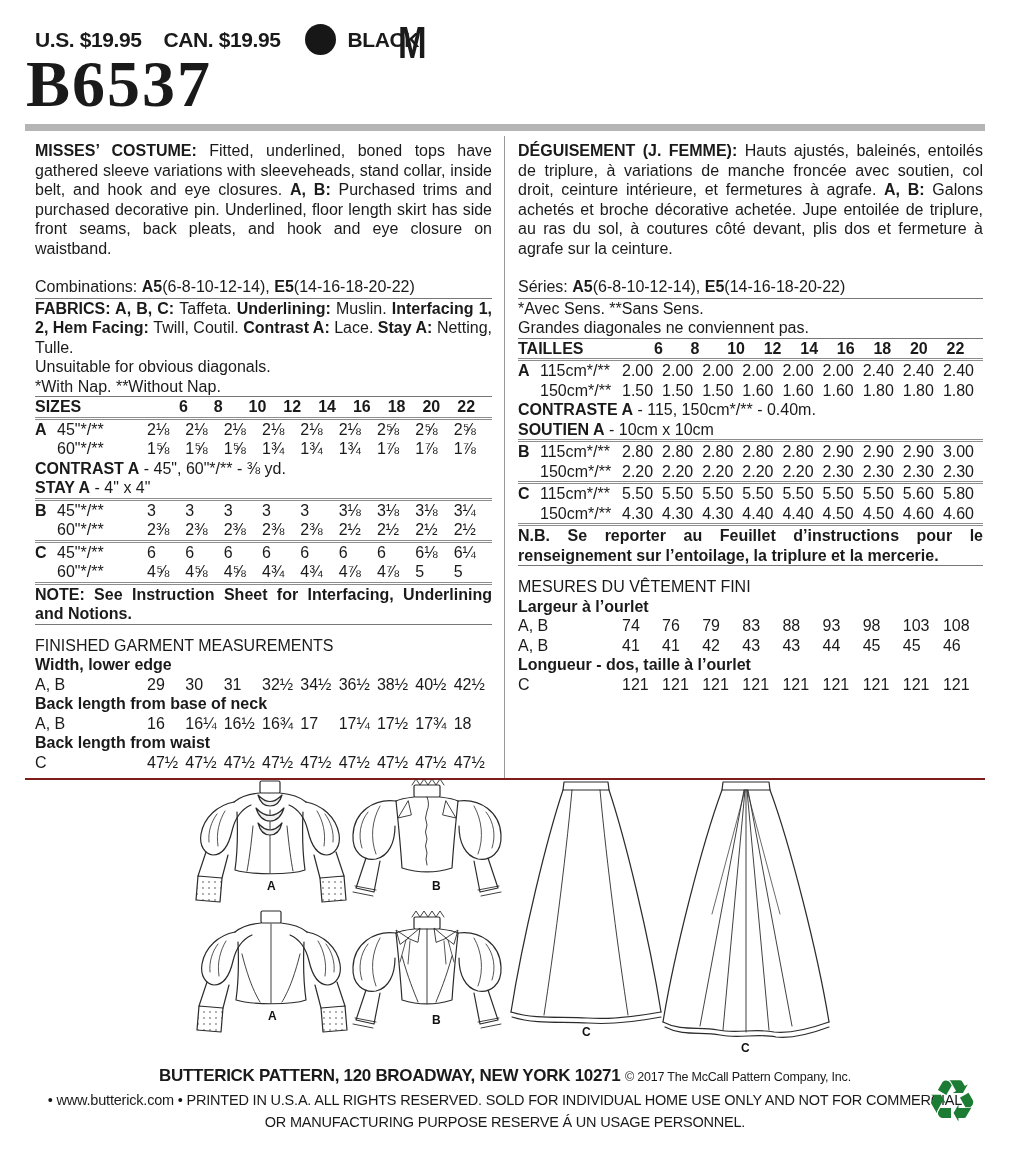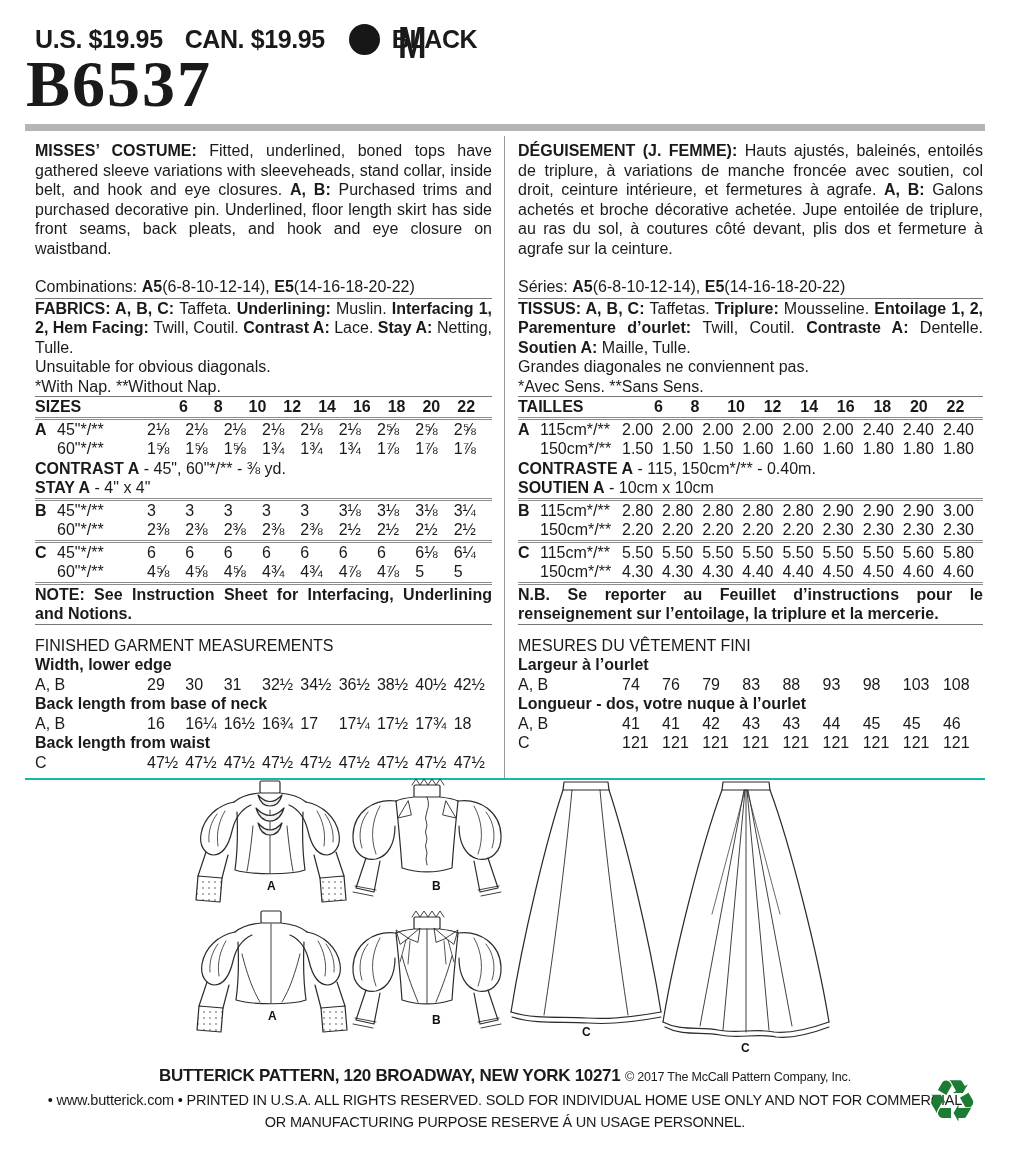--- a/index.html
+++ b/index.html
@@ -1,30 +1,30 @@
 <!DOCTYPE html>
 <html><head>
 <meta charset="utf-8">
 <style>
   * { margin:0; padding:0; box-sizing:border-box; }
   body { background:#fff; font-family:"Liberation Sans", sans-serif; color:#1a1a1a; }
   .page { position:relative; width:1010px; height:1162px; background:#ffffff; overflow:hidden; }
 
   
-  .price-row { position:absolute; left:35px; top:24px; display:flex; align-items:center; font-weight:700; font-size:25px; letter-spacing:-0.4px; white-space:nowrap; }
+  .price-row { position:absolute; left:35px; top:24px; display:flex; align-items:center; font-weight:700; font-size:21px; letter-spacing:-0.4px; white-space:nowrap; }
   .price-us { margin-right:22px; }
   .price-can { margin-right:24px;text-align:right; }
   .color-dot { display:inline-block; width:31px; height:31px; background:#171717; border-radius:50%; margin-right:12px; }
   .color-name { margin-right:0; }
   .brand-m { position:absolute; left:398px; top:18px; font-weight:800; font-size:44px; transform:scaleX(0.78); transform-origin:left center; letter-spacing:-1px; }
   .pattern-number { position:absolute; left:26px; top:46px; font-family:"Liberation Serif", serif; font-weight:700; font-size:66px; letter-spacing:2px; }
   .gray-bar { position:absolute; left:25px; top:124px; width:960px; height:7px; background:#b5b5b5; }
 
   
-  .cols { position:absolute; left:25px; top:136px; width:960px; min-height:608px; display:flex; border-bottom:2px solid #14b8a6; font-size:16px; line-height:19.5px; }
+  .cols { position:absolute; left:25px; top:136px; width:960px; min-height:608px; display:flex; border-bottom:2px solid #7f1d1d; font-size:16px; line-height:19.5px; }
   .col { width:480px; padding-top:5px; padding-bottom:6px; }
   .col-en { padding-left:10px; padding-right:12px; border-right:1px solid #999; }
   .col-fr { padding-left:13px; padding-right:2px; }
   .desc { text-align:justify; margin-bottom:19px; }
   .combo { border-bottom:1px solid #777; padding-bottom:1px; }
   .fabrics { text-align:justify; }
   .plainline { }
   .rule-above { border-top:1px solid #777; }
   .t-head { display:flex; font-weight:700; border-bottom:3px double #8d8d8d;gap:32px; }
   .t-row { display:flex; }
@@ -224,23 +224,22 @@
             <span>47½</span>
             <span>47½</span>
             <span>47½</span>
           </span>
       </div>
     </div>
 
     <div class="col col-fr">
       <p class="desc"><b>DÉGUISEMENT (J. FEMME): </b><span>Hauts ajustés, baleinés, entoilés de triplure, à variations de manche froncée avec soutien, col droit, ceinture intérieure, et fermetures à agrafe. </span><b>A, B: </b><span>Galons achetés et broche décorative achetée. Jupe entoilée de triplure, au ras du sol, à coutures côté devant, plis dos et fermeture à agrafe sur la ceinture.</span></p>
       <div class="combo"><span>Séries: </span><b>A5</b><span>(6-8-10-12-14), </span><b>E5</b><span>(14-16-18-20-22)</span></div>
-      <p class="fabrics"><b>TISSUS: A, B, C: </b><span>Taffetas. </span><b>Triplure: </b><span>Mousseline. </span><b>Entoilage 1, 2, Parementure d’ourlet: </b><span>Twill, Coutil. </span><b>Contraste A: </b><span>Dentelle. </span><b>Soutien A: </b><span>Maille, Tulle.</span></p>
+      <div class="plainline">*Avec Sens. **Sans Sens.</div>
       <div class="plainline">Grandes diagonales ne conviennent pas.</div>
-      <div class="plainline">*Avec Sens. **Sans Sens.</div>
 
       <div class="t-head rule-above">
         <span class="t-label">TAILLES</span>
         <span class="t-cells">
             <span>6</span>
             <span>8</span>
             <span>10</span>
             <span>12</span>
             <span>14</span>
             <span>16</span>
@@ -349,35 +348,35 @@
             <span>76</span>
             <span>79</span>
             <span>83</span>
             <span>88</span>
             <span>93</span>
             <span>98</span>
             <span>103</span>
             <span>108</span>
           </span>
       </div>
-      <div class="sub-label">Longueur - dos, votre nuque à l’ourlet</div>
       <div class="t-row">
         <span class="t-label">A, B</span>
         <span class="t-cells">
             <span>41</span>
             <span>41</span>
             <span>42</span>
             <span>43</span>
             <span>43</span>
             <span>44</span>
             <span>45</span>
             <span>45</span>
             <span>46</span>
           </span>
       </div>
+      <div class="sub-label">Longueur - dos, taille à l’ourlet</div>
       <div class="t-row">
         <span class="t-label">C</span>
         <span class="t-cells">
             <span>121</span>
             <span>121</span>
             <span>121</span>
             <span>121</span>
             <span>121</span>
             <span>121</span>
             <span>121</span>

